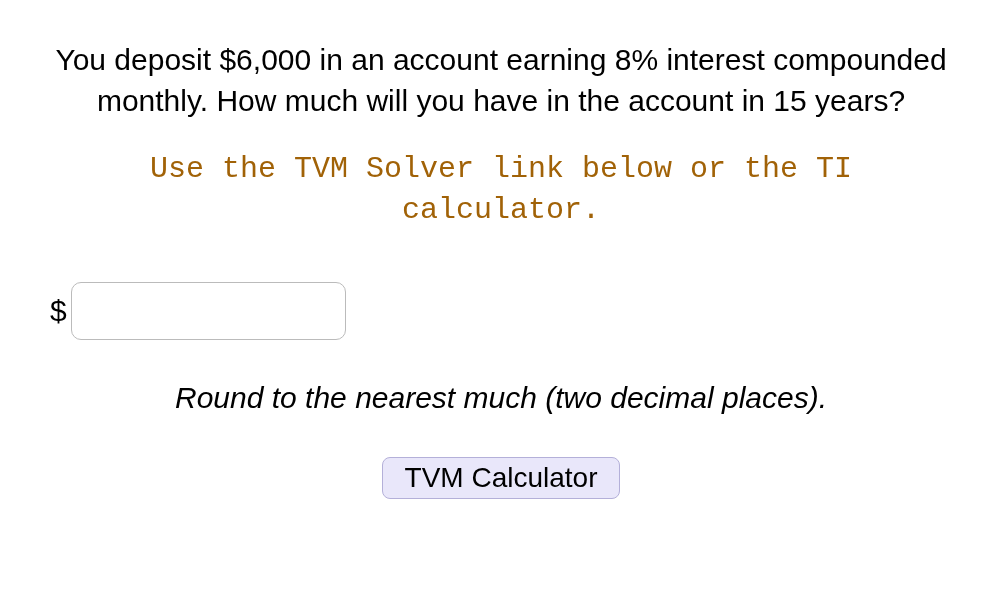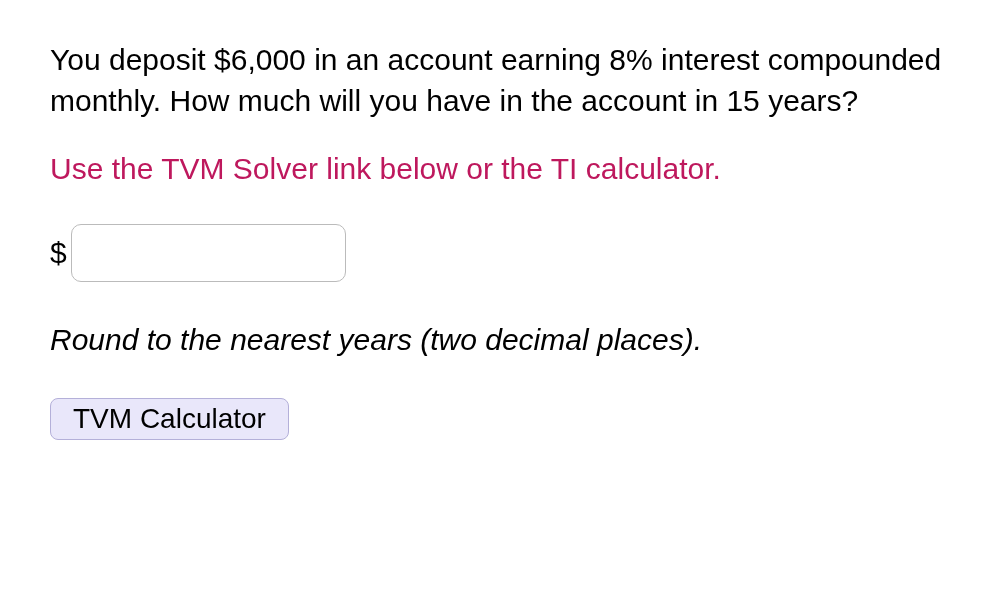--- a/index.html
+++ b/index.html
@@ -1,37 +1,39 @@
 <!DOCTYPE html>
 <html><head>
   <meta charset="utf-8">
   <style>
     * {
       box-sizing: border-box;
       margin: 0;
       padding: 0;
+      text-align: center;
     }
     body {
       font-family: "Trebuchet MS", "Lucida Sans Unicode", "Lucida Grande", sans-serif;
       background: #ffffff;
       padding: 40px 50px;
       width: 1002px;
       height: 616px;
     }
     .question-text {
       font-size: 30px;
       line-height: 1.35;
       color: #000000;
       margin-bottom: 28px;
     }
     .instruction-text {
       font-size: 30px;
       line-height: 1.35;
-      color: #be185d;
-      margin-bottom: 34px;
+      color: #a16207;
+      margin-bottom: 52px;
+      font-family: Liberation Mono, monospace;
     }
     .input-row {
       display: flex;
       align-items: center;
       margin-bottom: 38px;
     }
     .dollar-sign {
       font-size: 30px;
       color: #000000;
       margin-right: 4px;
@@ -72,18 +74,18 @@
 
 <p class="question-text">You deposit $6,000 in an account earning 8% interest compounded monthly. How much will you have in the account in 15 years?</p>
 
 <p class="instruction-text">Use the TVM Solver link below or the TI calculator.</p>
 
 <div class="input-row">
   <span class="dollar-sign">$</span>
   <input type="text" class="answer-input" value="" style="">
 </div>
 
-<p class="hint-text">Round to the nearest years (two decimal places).</p>
+<p class="hint-text">Round to the nearest much (two decimal places).</p>
 
 <button class="tvm-button">TVM Calculator</button>
 
 
 
 
 </body></html>

